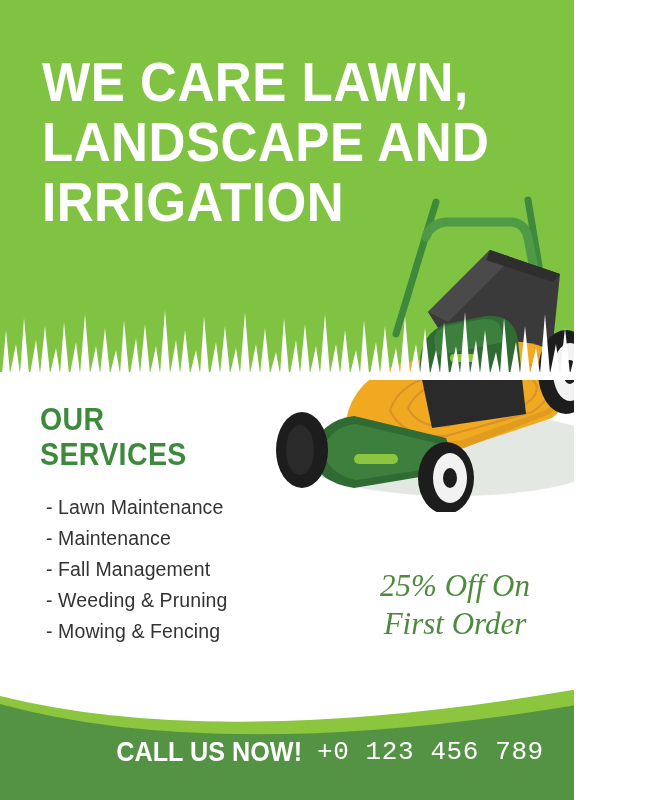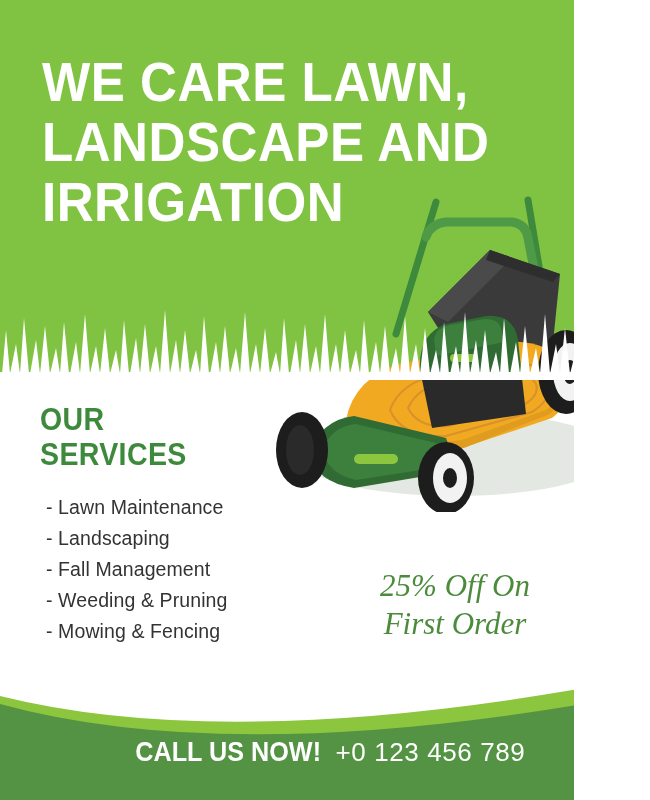--- a/index.html
+++ b/index.html
@@ -109,20 +109,21 @@
     vertical-align:middle;
   }
   .cta-phone{
     display:inline-block;
     color:#ffffff;
     font-size:26px;
     font-weight:normal;
     letter-spacing:0.6px;
     margin-left:0;
     vertical-align:middle;
+    font-family:Liberation Mono, monospace;
   }
 </style>
 </head>
 <body>
 
 <div id="flyer">
 
   <div class="hero-bg"></div>
 
   <div class="mower">
@@ -245,21 +246,21 @@
     <span class="hl-line">IRRIGATION</span>
   </h1>
 
   <h2 class="services-head">
     <span>OUR</span>
     <span>SERVICES</span>
   </h2>
 
   <ul class="services-list">
     <li>- Lawn Maintenance</li>
-    <li>- Landscaping</li>
+    <li>- Maintenance</li>
     <li>- Fall Management</li>
     <li>- Weeding &amp; Pruning</li>
     <li>- Mowing &amp; Fencing</li>
   </ul>
 
   <div class="discount">
     <span>25% Off On</span>
     <span>First Order</span>
   </div>
 

